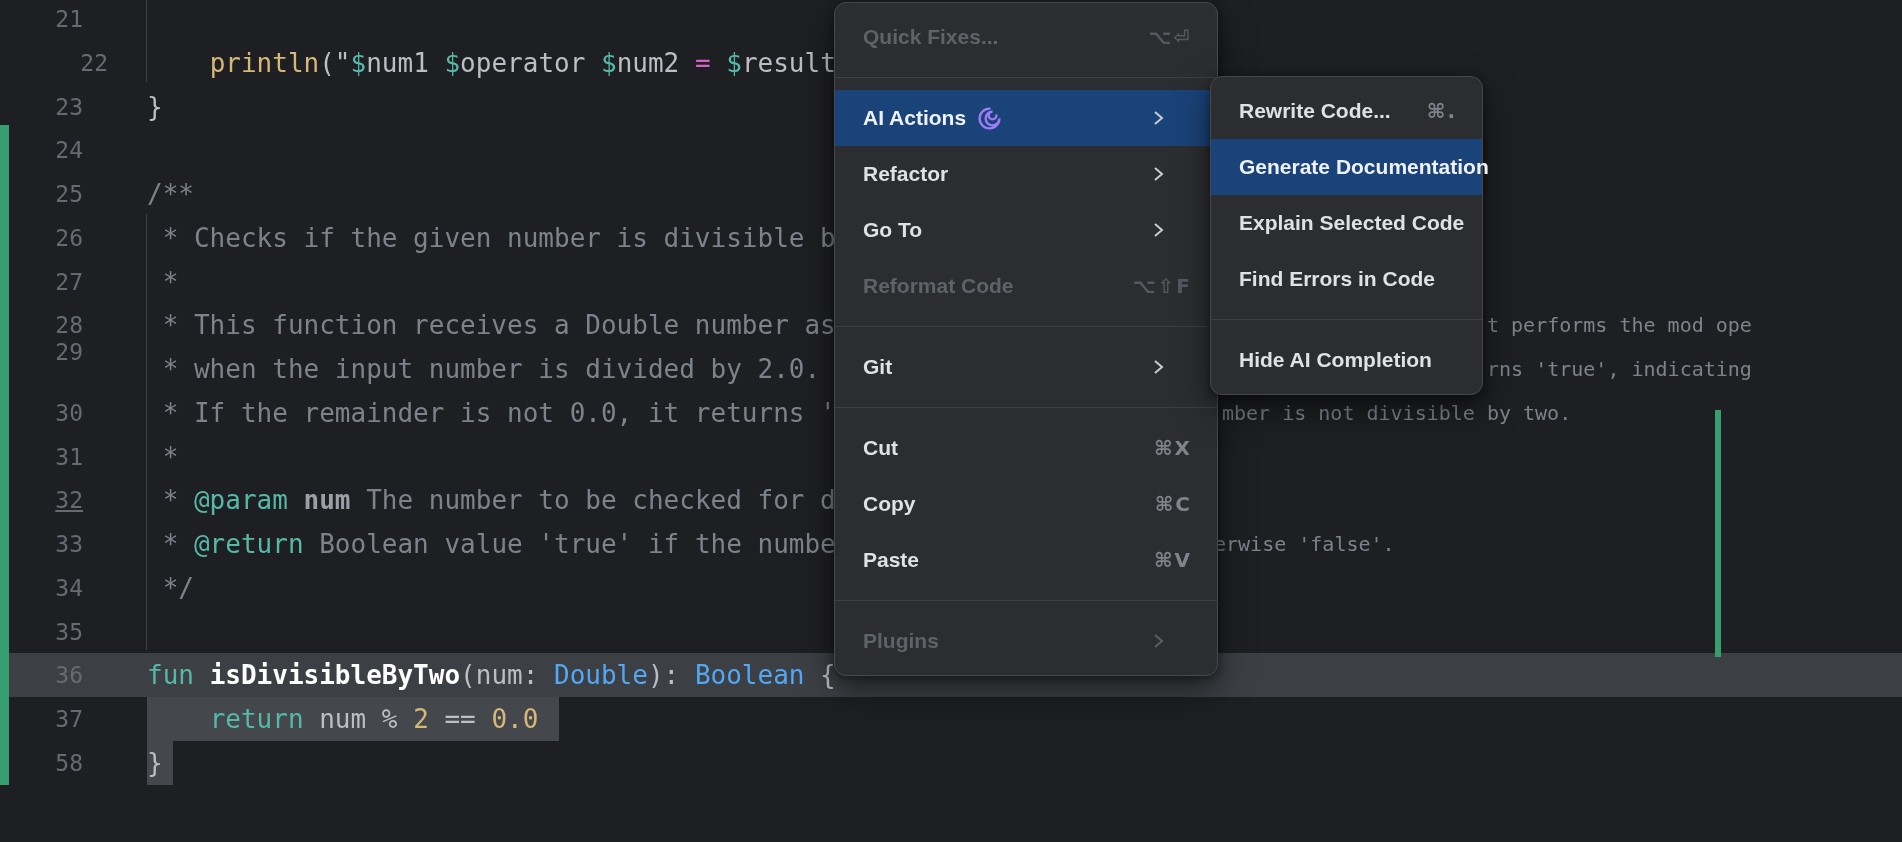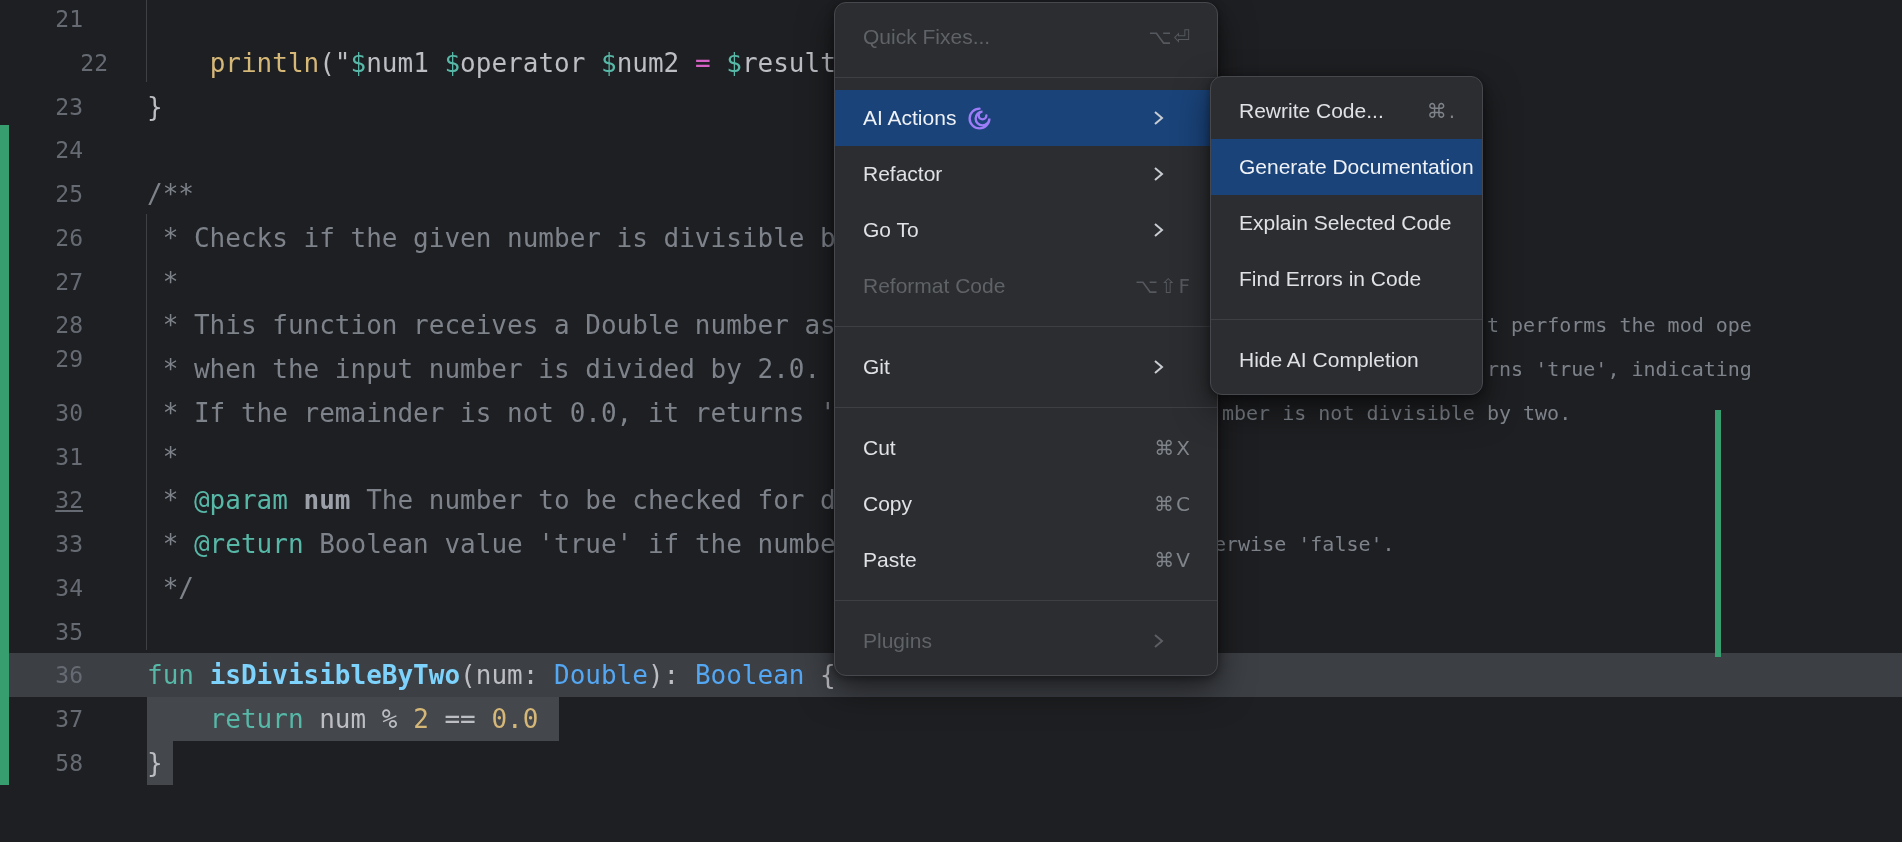--- a/index.html
+++ b/index.html
@@ -14,31 +14,31 @@
               font-family:"DejaVu Sans Mono",monospace;font-size:23px;line-height:44px;
               color:#666b73;}
   .changebar{position:absolute;left:0;width:9px;background:#379e6f;}
   .code-line{position:absolute;left:147px;white-space:pre;
              font-family:"DejaVu Sans Mono",monospace;font-size:26px;line-height:44px;}
   .code-seg-abs{position:absolute;white-space:pre;
              font-family:"DejaVu Sans Mono",monospace;font-size:20px;line-height:44px;}
   .c-d{color:#bcbec4;}
   .c-kw{color:#57b8a8;}
   .c-fn{color:#d5b778;}
-  .c-fnb{color:#7dd3fc;font-weight:bold;}
+  .c-fnb{color:#ffffff;font-weight:bold;}
   .c-num{color:#d5b778;}
   .c-ty{color:#54a7f3;}
   .c-cm{color:#7e838b;}
   .c-cmb{color:#9ba0a8;font-weight:bold;}
   .c-pink{color:#d561c5;}
   #scroll-marker{position:absolute;background:#379e6f;}
   
   .menu{position:absolute;background:#2b2d30;border:1px solid #46484d;border-radius:12px;
         box-shadow:0 14px 34px rgba(0,0,0,.5),0 2px 8px rgba(0,0,0,.4);
-        padding:6px 0;box-sizing:border-box;display:flex;flex-direction:column;}
+        padding:6px 0;box-sizing:border-box;display:flex;flex-direction:column;font-weight:bold;}
   .menu-item{height:56px;display:flex;align-items:center;padding:0 25px 0 28px;
              font-size:21px;color:#dfe1e5;box-sizing:border-box;}
   .menu-item.disabled{color:#5f6267;}
   .menu-item.selected{background:#1a4379;color:#eef1f6;}
   .mi-label{flex:0 0 auto;}
   .mi-space{flex:1 1 auto;}
   .mi-shortcut{flex:0 0 auto;color:#7f838a;font-size:20px;letter-spacing:2px;
                font-family:"DejaVu Sans",sans-serif;}
   .menu-item.disabled .mi-shortcut{color:#55585e;}
   .mi-chevron{flex:0 0 auto;margin-right:26px;display:flex;align-items:center;}
@@ -64,21 +64,21 @@
     <div id="gutter">
         <div class="changebar" style="top: 125px; height: 660px;"></div>
         <div class="gutter-num" style="top: -3px;">21</div>
         <div class="gutter-num" style="top: 41px; padding-left: 25px;">22</div>
         <div class="gutter-num" style="top: 85px;">23</div>
         <div class="gutter-num" style="top: 128px;">24</div>
         <div class="gutter-num" style="top: 172px;">25</div>
         <div class="gutter-num" style="top: 216px;">26</div>
         <div class="gutter-num" style="top: 260px;">27</div>
         <div class="gutter-num" style="top: 303px;">28</div>
-        <div class="gutter-num" style="top: 337px;">29</div>
+        <div class="gutter-num" style="top: 330px;">29</div>
         <div class="gutter-num" style="top: 391px;">30</div>
         <div class="gutter-num" style="top: 435px;">31</div>
         <div class="gutter-num" style="top: 478px; text-decoration: underline;">32</div>
         <div class="gutter-num" style="top: 522px;">33</div>
         <div class="gutter-num" style="top: 566px;">34</div>
         <div class="gutter-num" style="top: 610px;">35</div>
         <div class="gutter-num" style="top: 653px;">36</div>
         <div class="gutter-num" style="top: 697px;">37</div>
         <div class="gutter-num" style="top: 741px;">58</div>
       </div>

